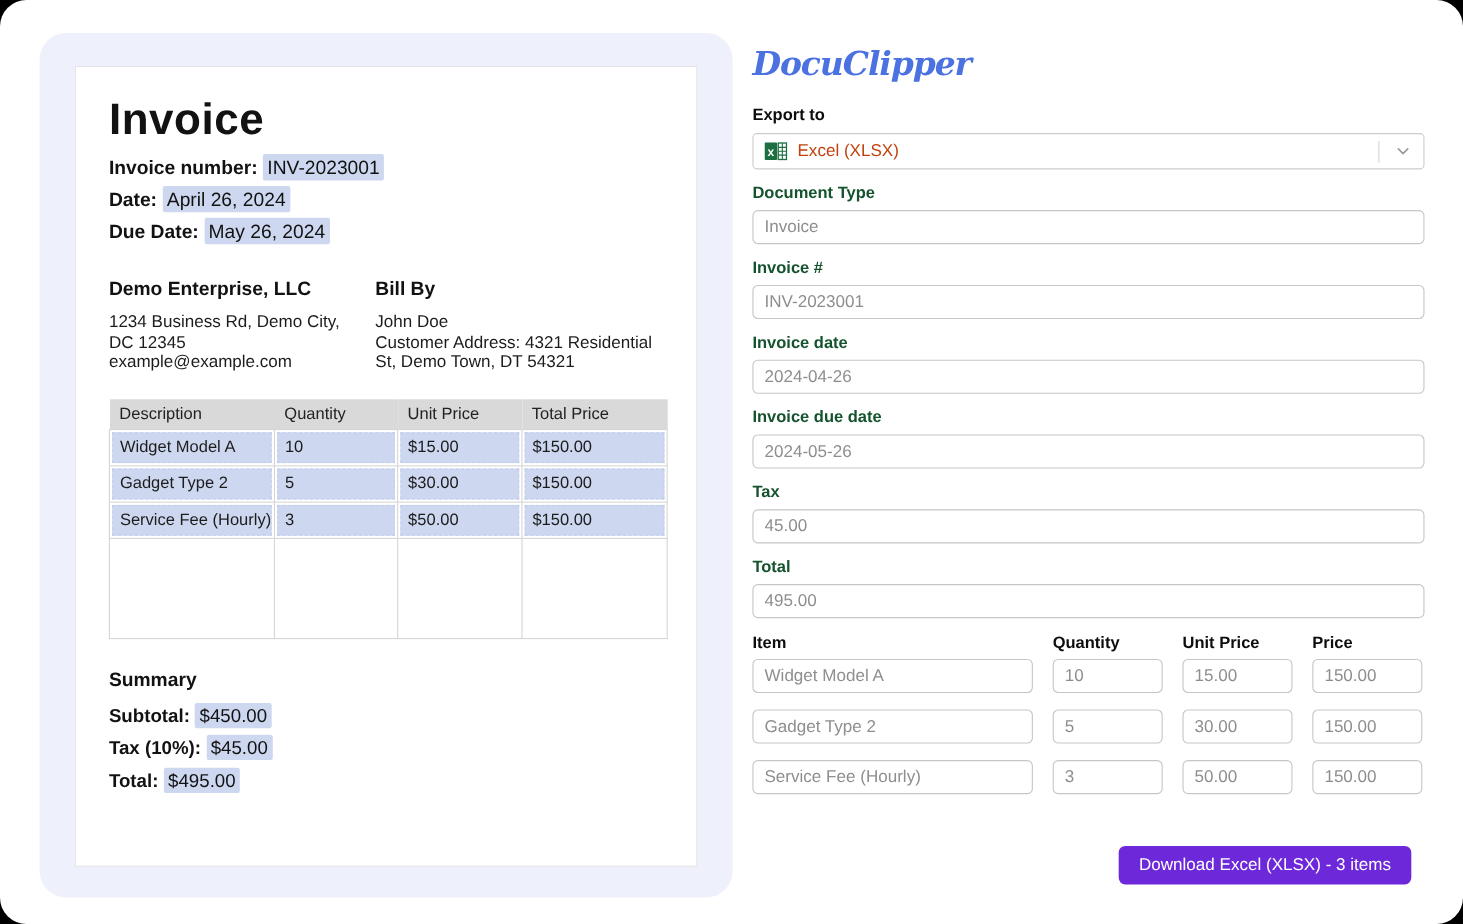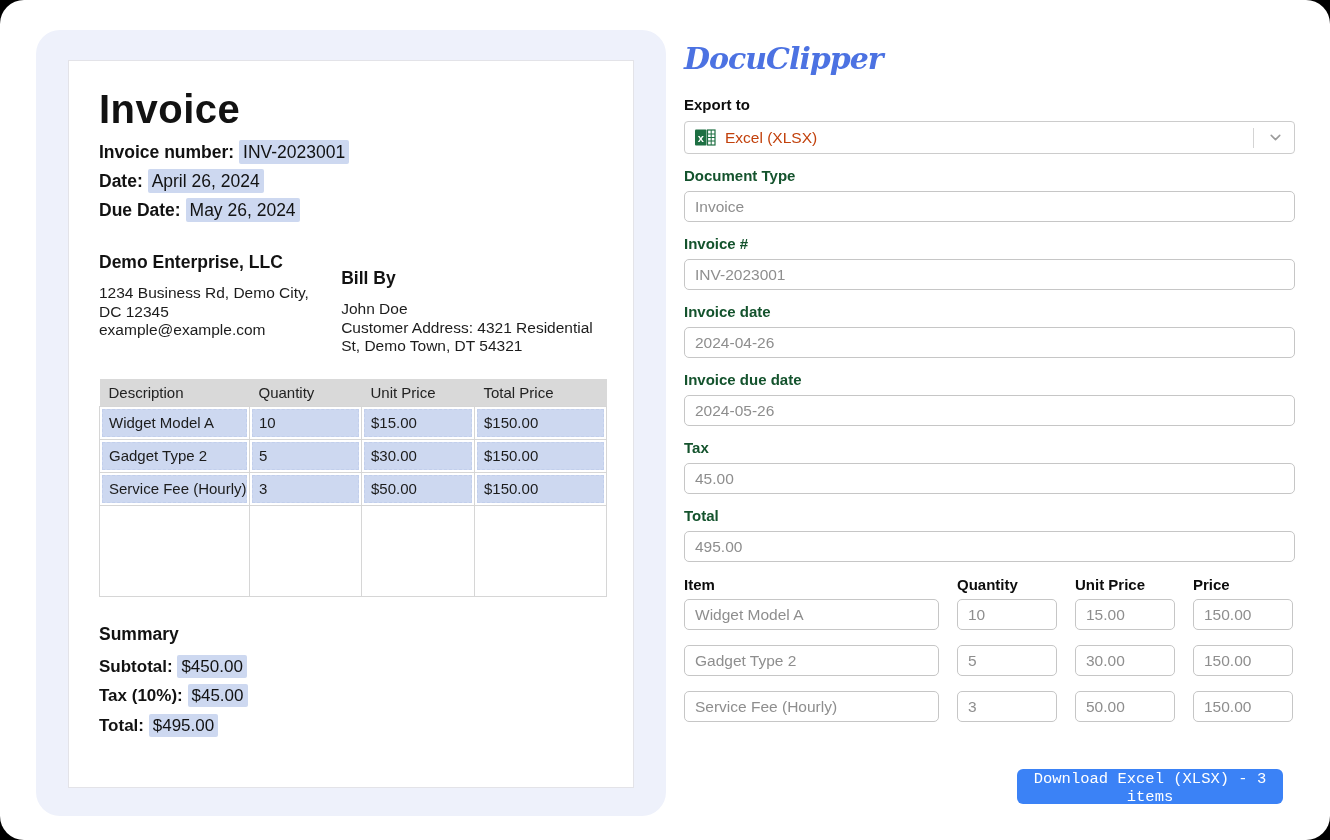--- a/index.html
+++ b/index.html
@@ -54,21 +54,21 @@
   .hl {
     background: #cdd8f0;
     border-radius: 2px;
     padding: 2px 4px;
   }
   .addr-row {
     margin-top: 27px;
     display: flex;
   }
   .addr-col-left { width: 246px; }
-  .addr-col-right { width: 268px; margin-top: 16px; }
+  .addr-col-right { width: 268px; }
   .addr-heading {
     margin: 0 0 11px 0;
     font-size: 17.5px;
     font-weight: 700;
   }
   .addr-text {
     margin: 0;
     font-size: 15.5px;
     line-height: 18.5px;
     color: #1c1c1c;
@@ -212,23 +212,23 @@
   .item-row { margin-top: 5px; }
   .item-row + .item-row { margin-top: 15px; }
   .item-row .text-input { margin-top: 0; }
   .download-btn {
     display: block;
     margin: 47px 0 0 333px;
     width: 266px;
     height: 35px;
     border: none;
     border-radius: 6px;
-    background: #3b82f6;
+    background: #6d28d9;
     color: #ffffff;
-    font-family: Liberation Mono, monospace;
+    font-family: Liberation Sans, sans-serif;
     font-size: 15.5px;
     cursor: pointer;
   }
 </style>
 </head>
 <body>
 
 <div class="page">
 
   <div class="preview-panel">

